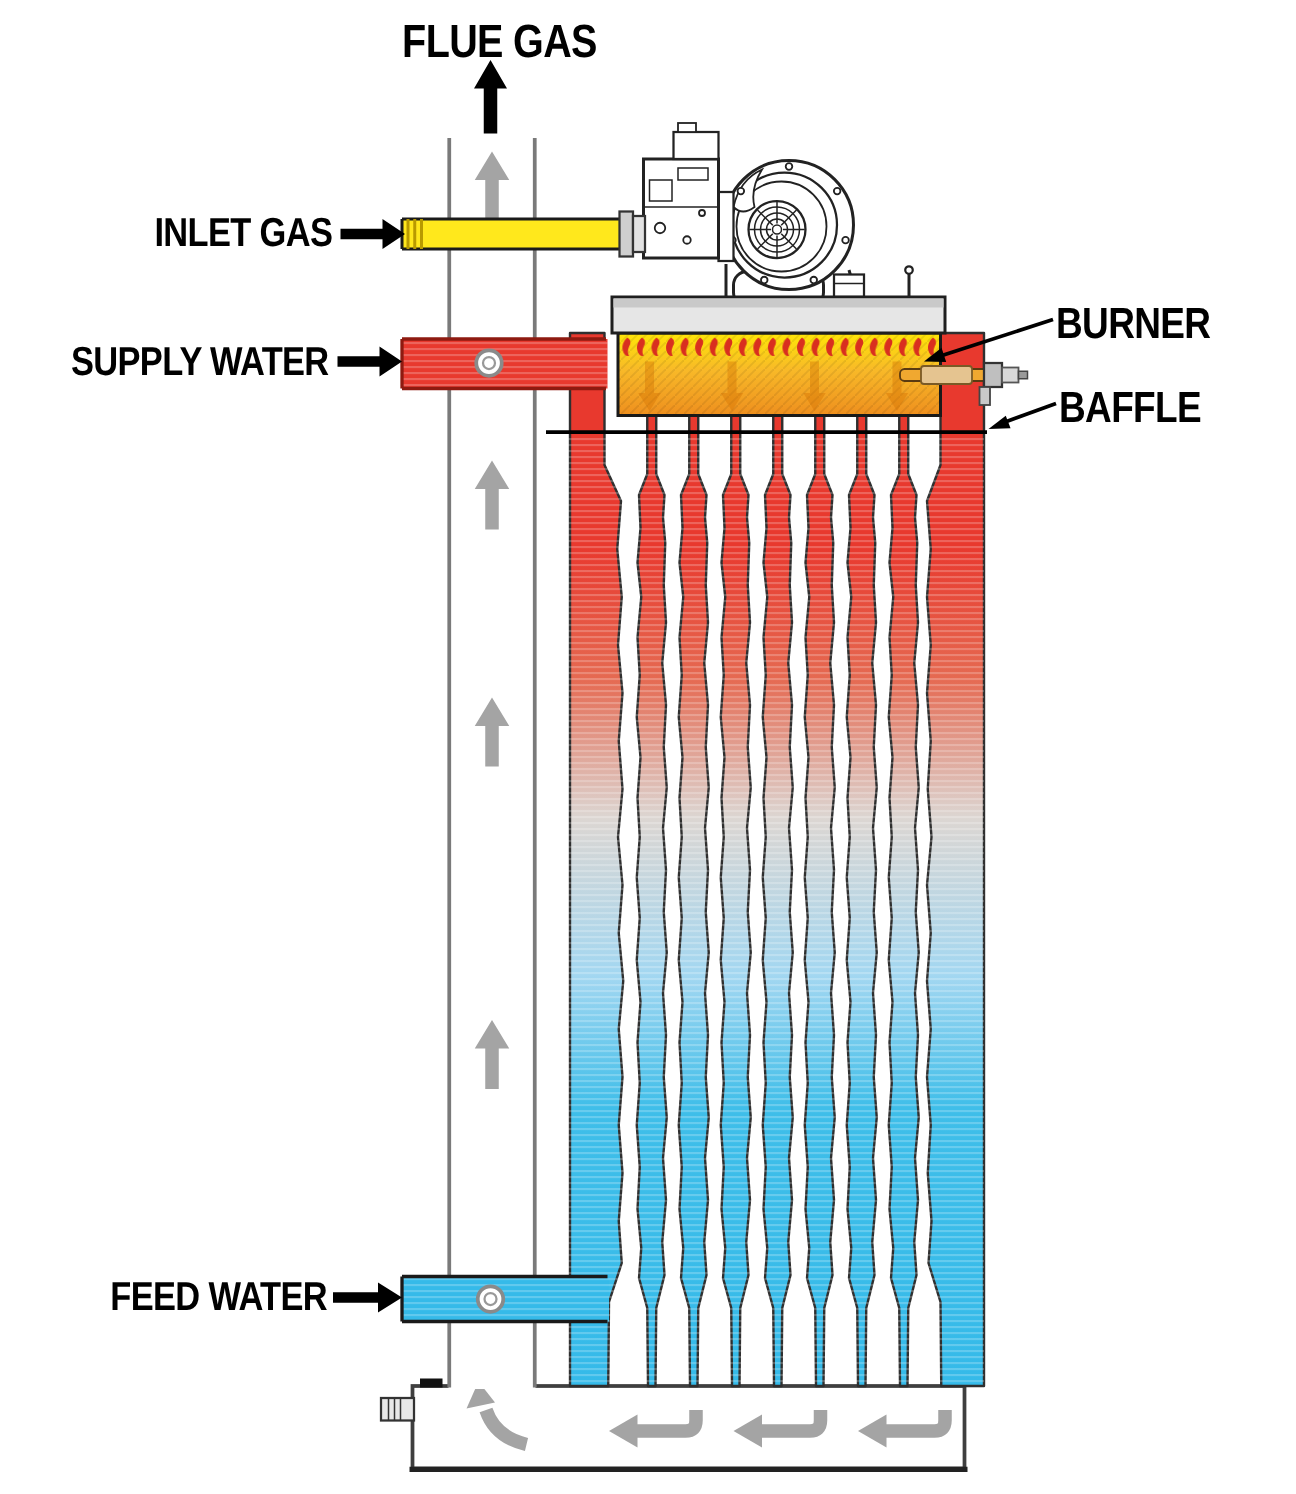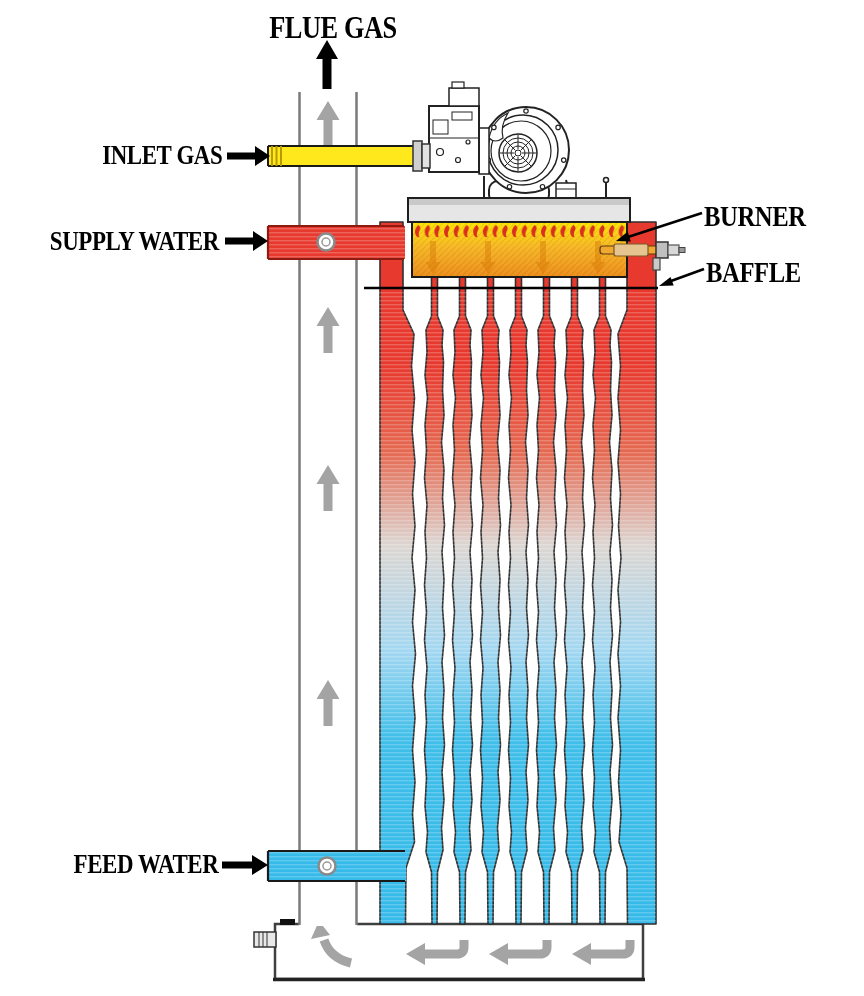--- a/index.html
+++ b/index.html
@@ -1,17 +1,17 @@
 <!DOCTYPE html>
 <html><head>
 <meta charset="utf-8">
 <style>
   html,body{margin:0;padding:0;background:#ffffff;}
   #stage{position:relative;width:864px;height:996px;background:#fff;overflow:hidden;
-         font-family:Liberation Serif, serif;}
+         font-family:Liberation Sans, sans-serif;}
   #stage svg{position:absolute;left:0;top:0;}
   .lbl{position:absolute;font-weight:bold;color:#000;white-space:nowrap;
        letter-spacing:-0.5px;line-height:1;}
   .lbl.right{transform:scaleX(0.85);transform-origin:100% 50%;text-align:right;}
   .lbl.left{transform:scaleX(0.85);transform-origin:0 50%;}
   .lbl.center{transform:scaleX(0.85);transform-origin:50% 50%;text-align:center;}
   #lbl-flue{left:253px;top:12px;width:160px;font-size:31px;}
   #lbl-inlet{right:642px;top:142px;font-size:27px;}
   #lbl-supply{right:645px;top:228px;font-size:27px;}
   #lbl-feed{right:646px;top:851px;font-size:27px;}

